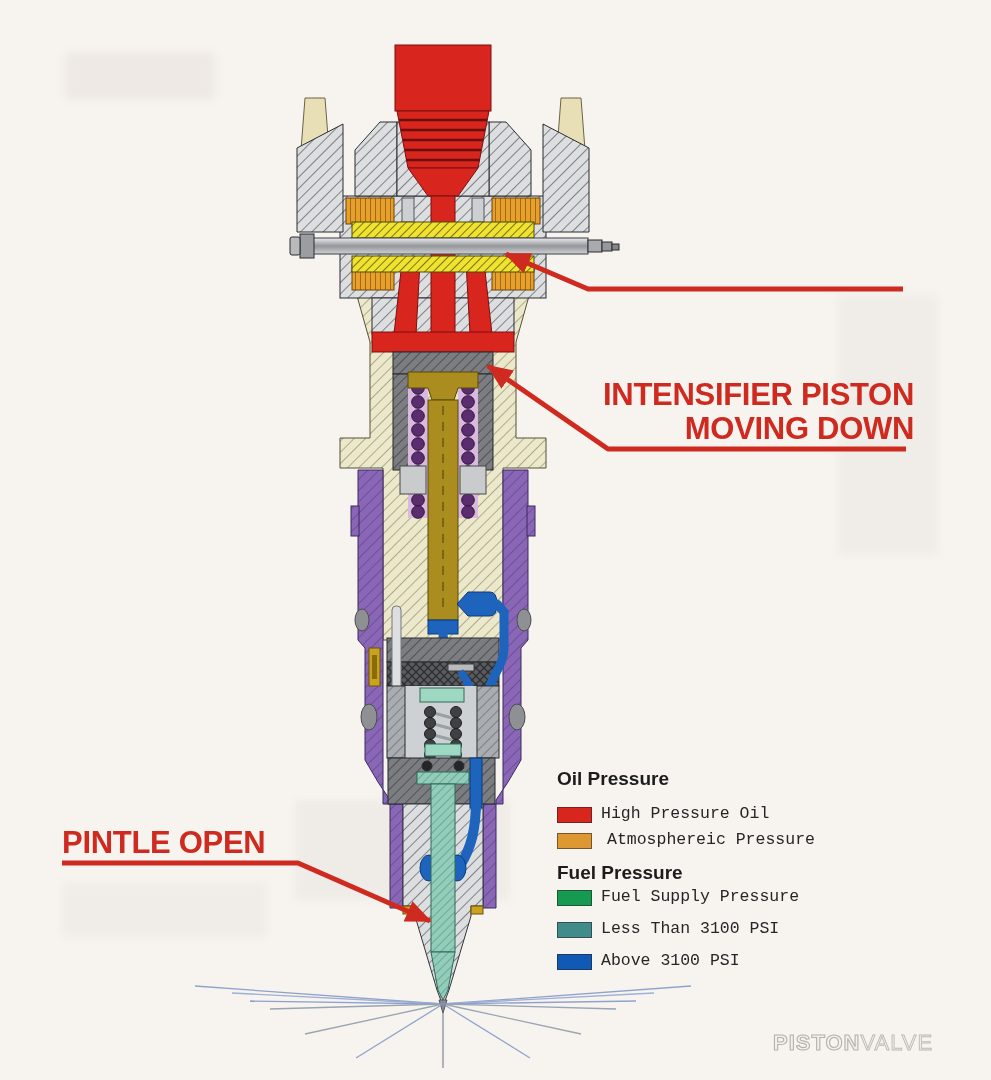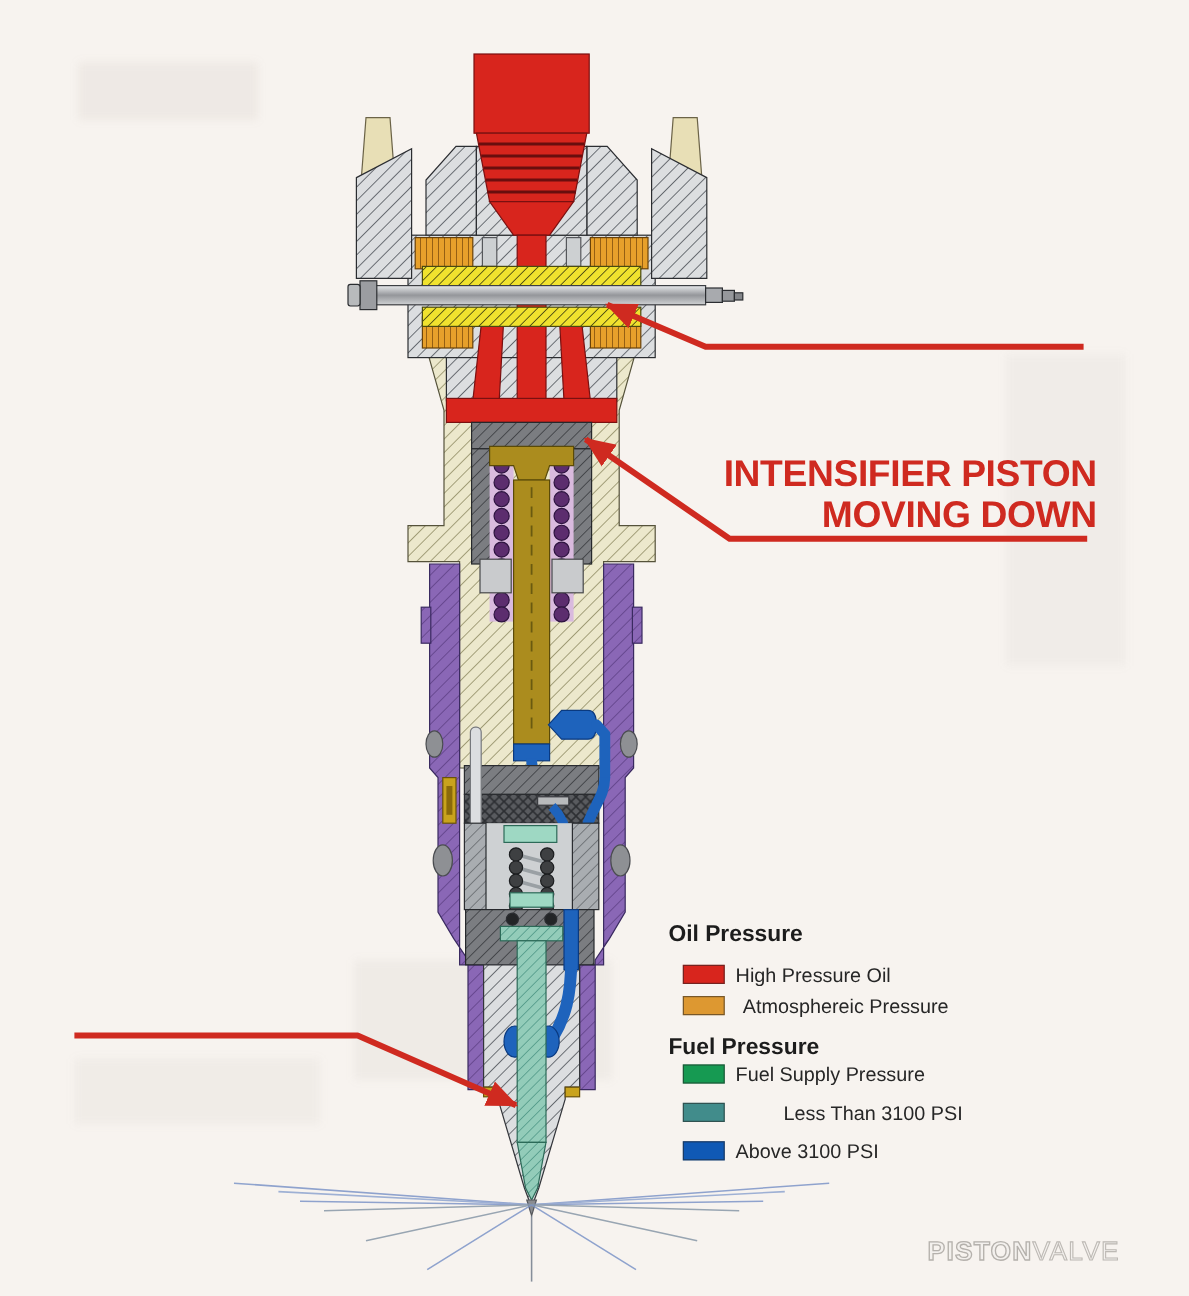--- a/index.html
+++ b/index.html
@@ -20,25 +20,25 @@
   .callout{
     position:absolute;color:#cf2a20;font-weight:bold;
     font-size:31px;line-height:34px;letter-spacing:-.3px;white-space:nowrap;
   }
   .co-spool{left:588px;top:250px;width:316px;text-align:center;}
   .co-intens{left:600px;top:378px;width:314px;text-align:right;}
   .co-pintle{left:62px;top:826px;width:240px;text-align:left;}
   
   .legend{position:absolute;left:557px;top:766px;width:290px;height:215px;color:#1c1c1c;}
   .legend .ltitle{position:absolute;left:0;font-size:19px;font-weight:bold;white-space:nowrap;}
-  .legend .lrow{position:absolute;left:12px;display:flex;align-items:flex-start;white-space:nowrap;}
+  .legend .lrow{position:absolute;left:0;display:flex;align-items:flex-end;white-space:nowrap;font-family:Liberation Mono, monospace;}
   .legend .swatch{width:35px;height:16px;margin-right:9px;border:1.5px solid rgba(35,35,35,.55);box-sizing:border-box;flex:0 0 auto;}
   .legend .ltext{font-size:16.5px;color:#262626;}
   .lt-oil{top:2px;}  .lr-oil0{top:38px;} .lr-oil1{top:64px;}
-  .lt-fuel{top:96px;} .lr-fuel0{top:121px;} .lr-fuel1{top:153px;gap:40px;} .lr-fuel2{top:185px;}
+  .lt-fuel{top:96px;} .lr-fuel0{top:121px;} .lr-fuel1{top:153px;} .lr-fuel2{top:185px;}
   .indent{padding-left:6px;}
   
   .watermark{
     position:absolute;left:773px;top:1030px;width:200px;
     font-size:22px;font-weight:bold;letter-spacing:1px;white-space:nowrap;
     color:rgba(242,240,237,.92);
     -webkit-text-stroke:1.1px #b5b1ac;
   }
   .watermark .wm2{font-weight:400;-webkit-text-stroke:0.9px #bdb9b4;}
 </style>
@@ -303,20 +303,21 @@
       <polyline points="62,863 298,863 430,921" marker-end="url(#arrowRed)"></polyline>
     </g>
   </svg>
 
 
   <div class="callout co-intens" style="color: rgb(207, 42, 32);">
     <div>INTENSIFIER PISTON</div>
     <div>MOVING DOWN</div>
   </div>
 
+  <div class="callout co-pintle" style="color: rgb(207, 42, 32);">PINTLE OPEN</div>
 
   <div class="legend">
     <div class="ltitle lt-oil">Oil Pressure</div>
 
     <div class="lrow lr-oil0">
       <span class="swatch" style="background-color: rgb(216, 37, 29);"></span>
       <span class="ltext">High Pressure Oil</span>
     </div>
     <div class="lrow lr-oil1">
       <span class="swatch" style="background-color: rgb(221, 152, 49);"></span>

